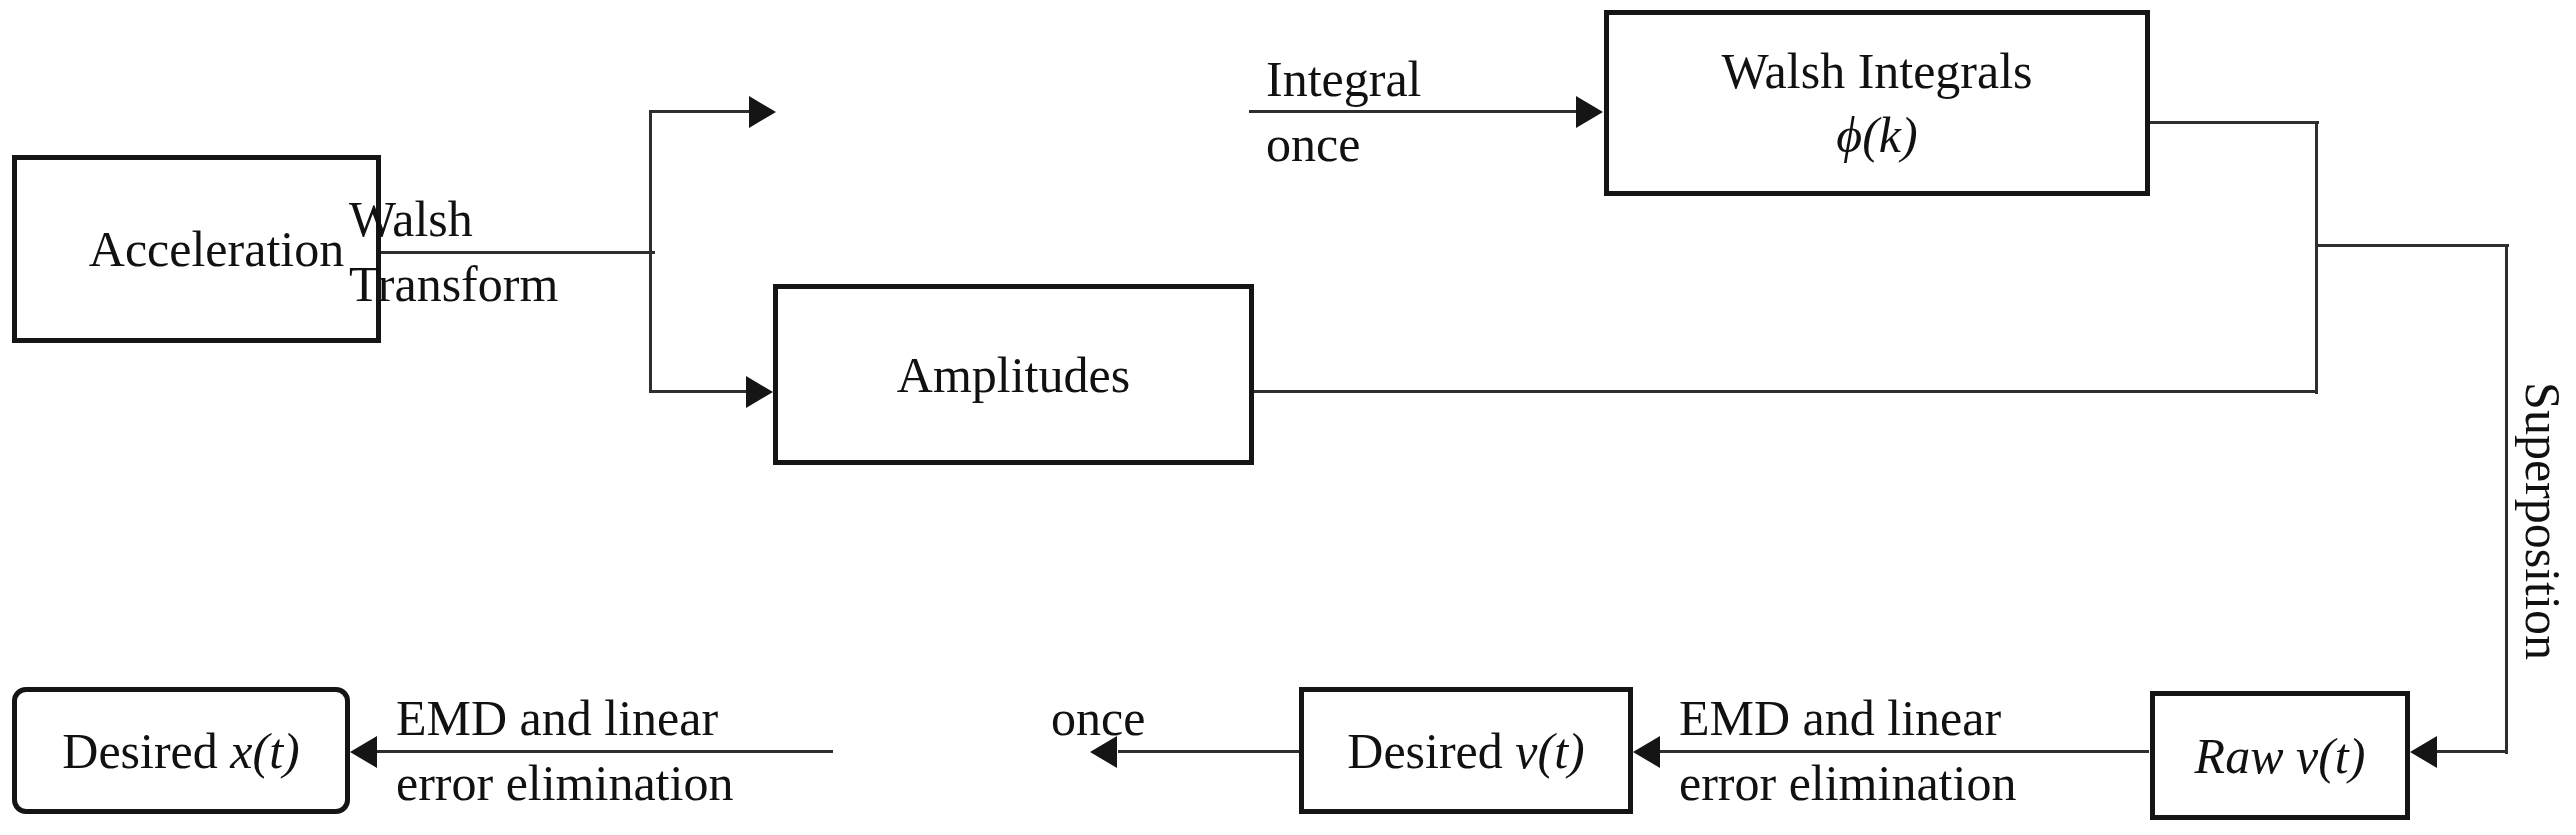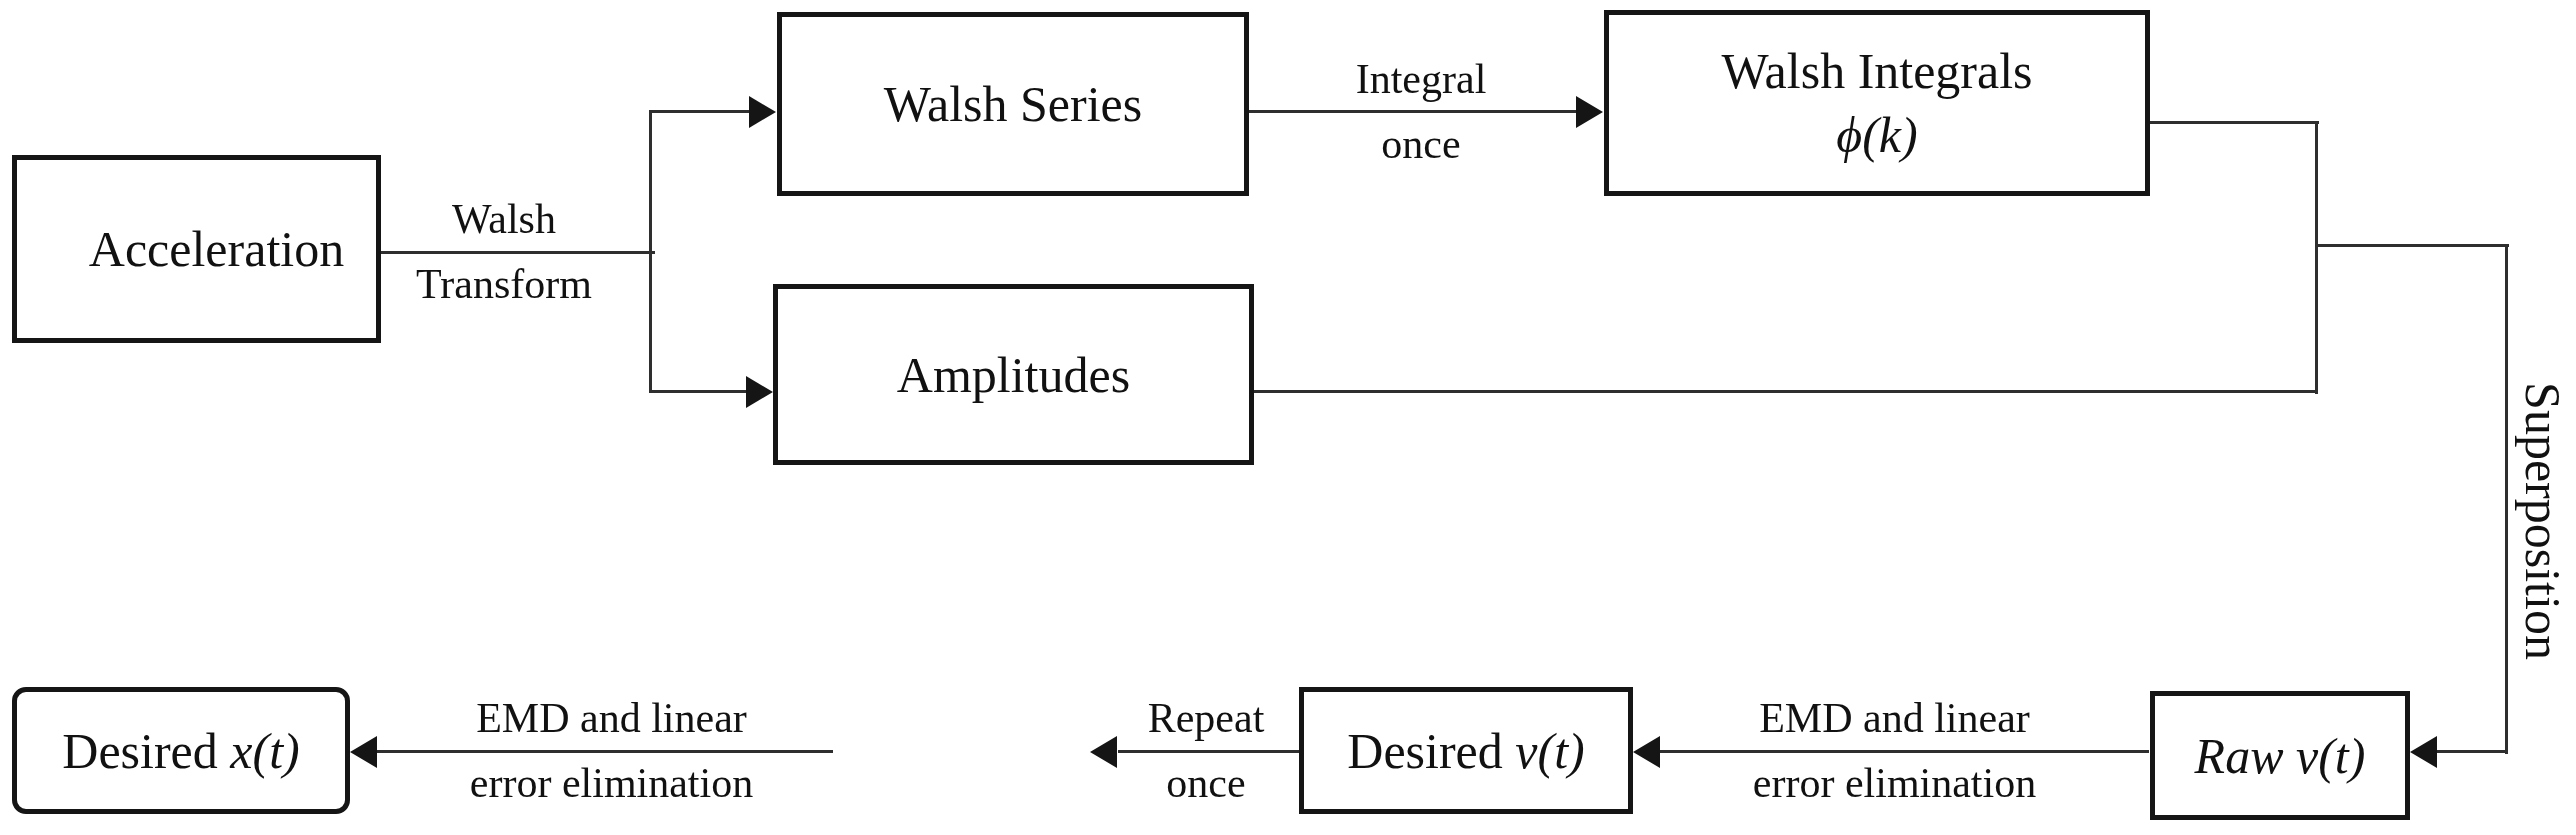--- a/index.html
+++ b/index.html
@@ -44,23 +44,23 @@
     border-bottom: 16.4px solid transparent;
     border-left: 27.6px solid #151515;
   }
   .arrow.left {
     border-top: 16.4px solid transparent;
     border-bottom: 16.4px solid transparent;
     border-right: 27.6px solid #151515;
   }
   .elabel {
     position: absolute;
-    font-size: 42px;
+    font-size: 50px;
     line-height: 65px;
-    text-align: center;
+    text-align: left;
     white-space: nowrap;
   }
   .vlabel {
     position: absolute;
     font-size: 50px;
     line-height: 64px;
     text-align: center;
     white-space: nowrap;
     transform: rotate(90deg);
   }
@@ -134,23 +134,20 @@
   <div class="arrow right" id="a-integrals"></div>
   <div class="arrow left" id="a-rawv"></div>
   <div class="arrow left" id="a-desiredv"></div>
   <div class="arrow left" id="a-rawx"></div>
   <div class="arrow left" id="a-desiredx"></div>
 
   <div class="box" id="n-accel">
     <div>Acceleration</div>
   </div>
 
-  <div class="box" id="n-series">
-    <div>Walsh Series</div>
-  </div>
 
   <div class="box" id="n-integrals">
     <div>Walsh Integrals</div>
     <div class="it">ϕ(k)</div>
   </div>
 
   <div class="box" id="n-amplitudes">
     <div>Amplitudes</div>
   </div>
 
@@ -176,21 +173,20 @@
     <div>Integral</div>
     <div>once</div>
   </div>
 
   <div class="elabel" id="l-emd-left">
     <div>EMD and linear</div>
     <div>error elimination</div>
   </div>
 
   <div class="elabel" id="l-repeat-once">
-    <div>Repeat</div>
     <div>once</div>
   </div>
 
   <div class="elabel" id="l-emd-right">
     <div>EMD and linear</div>
     <div>error elimination</div>
   </div>
 
   <div class="vlabel" id="l-superposition">Superposition</div>
 

